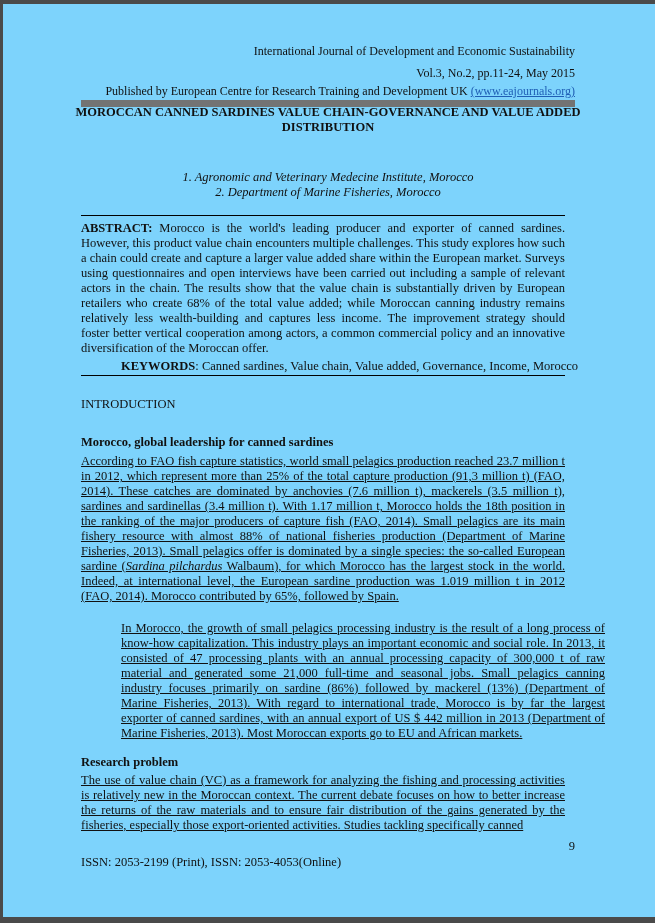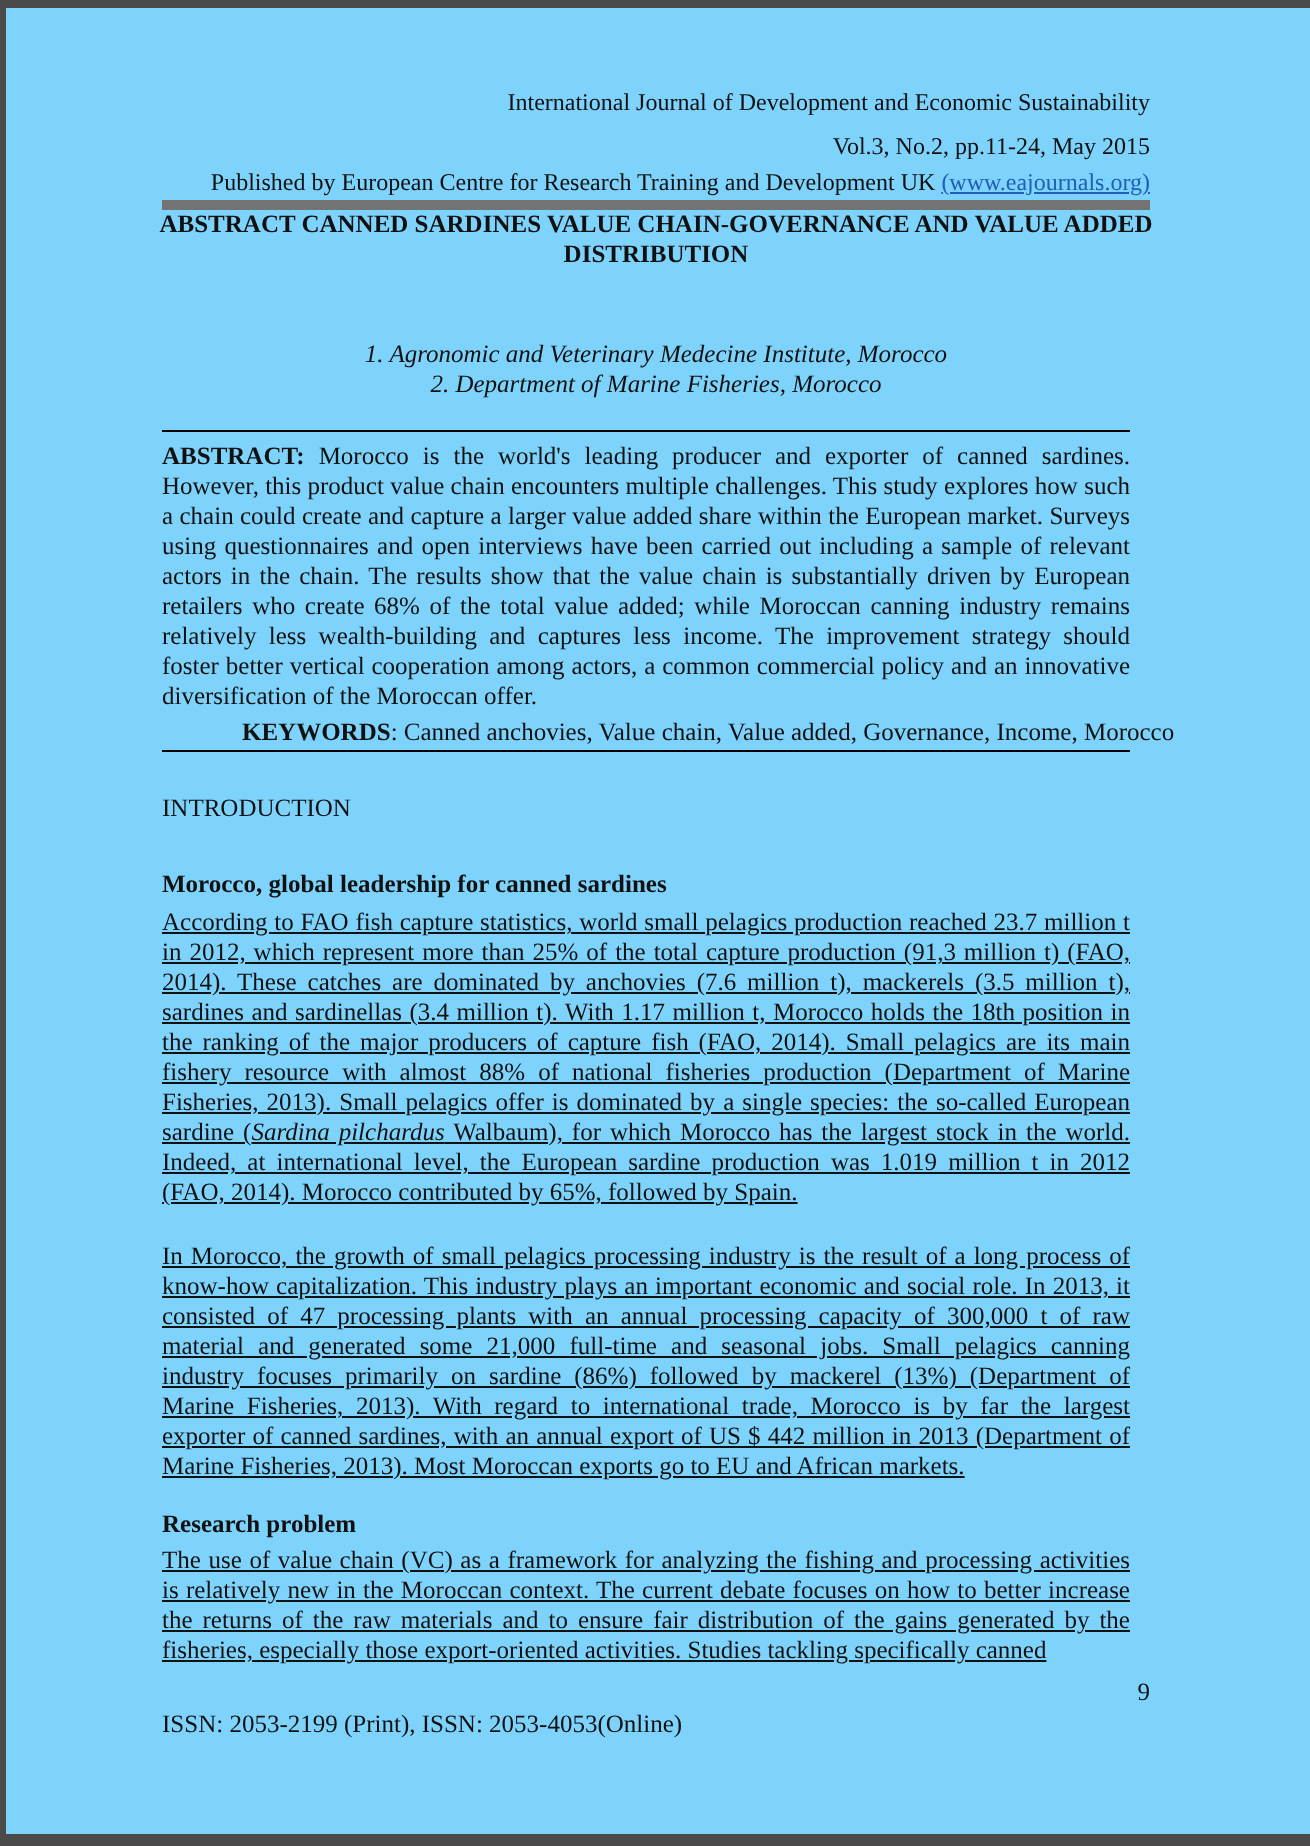--- a/index.html
+++ b/index.html
@@ -11,21 +11,21 @@
     color: #111;
   }
   .page {
     position: absolute; left: 3px; top: 4px; width: 644px; height: 913px;
     background: #7dd3fc;
     padding-left: 12px;
   }
   .hdr { position: absolute; right: 84px; font-size: 12px; text-align: right; white-space: nowrap; }
   .hdr1 { top: 40px; }
   .hdr2 { top: 62px; }
-  .hdr3 { top: 80px; left: 78px; right: 84px; text-align: right; border-bottom: 5px solid #737373; padding-bottom: 1px; }
+  .hdr3 { top: 80px; left: 78px; right: 84px; text-align: right; border-bottom: 7px solid #737373; padding-bottom: 1px; }
   .hdr3 a { color: #1f5fb5; text-decoration: underline; }
   .title {
     position: absolute; top: 101px; left: 70px; width: 510px; text-align: center;
     font-weight: bold; font-size: 12.5px; line-height: 15px;
   }
   .authors { position: absolute; top: 148px; left: 70px; width: 510px; text-align: center; font-weight: bold; font-size: 12.5px; }
   .authors sup { font-size: 8px; }
   .affil { position: absolute; left: 70px; width: 510px; text-align: center; font-style: italic; font-size: 12.5px; }
   .affil1 { top: 166px; }
   .affil2 { top: 181px; }
@@ -41,49 +41,49 @@
   .keywords { position: absolute; top: 355px; left: 78px; width: 484px; font-size: 12.5px; white-space: nowrap; }
   .keywords .lab { font-weight: bold; margin-left: 40px; }
   .h1 { position: absolute; top: 393px; left: 78px; font-weight: normal; font-size: 12.5px; }
   .h2 { position: absolute; left: 78px; font-weight: bold; font-size: 12.5px; }
   .h2a { top: 431px; }
   .h2b { top: 751px; }
   .para {
     position: absolute; left: 78px; width: 484px; font-size: 12.5px; line-height: 15px; text-align: justify; text-decoration: underline;
   }
   .p1 { top: 450px; }
-  .p2 { top: 617px; }
+  .p2 { top: 617px; margin-left: 40px; }
   .p3 { top: 769px; }
   .pagenum { position: absolute; top: 835px; right: 84px; font-size: 12.5px; }
   .issn { position: absolute; top: 851px; left: 78px; font-size: 12.5px; }
 </style>
 </head>
 <body>
 
 <div class="page">
   <div class="hdr hdr1">International Journal of Development and Economic Sustainability</div>
   <div class="hdr hdr2">Vol.3, No.2, pp.11-24, May 2015</div>
   <div class="hdr hdr3">
     <span>Published by European Centre for Research Training and Development UK</span>
     <a>(www.eajournals.org)</a>
   </div>
 
-  <div class="title">ABSTRACT CANNED SARDINES VALUE CHAIN-GOVERNANCE AND VALUE ADDED DISTRIBUTION</div>
+  <div class="title">MOROCCAN CANNED SARDINES VALUE CHAIN-GOVERNANCE AND VALUE ADDED DISTRIBUTION</div>
 
   <div class="affil affil1">1. Agronomic and Veterinary Medecine Institute, Morocco</div>
   <div class="affil affil2">2. Department of Marine Fisheries, Morocco</div>
 
   <div class="rule rule1"></div>
 
   <div class="abstract">
     <span class="lab">ABSTRACT:</span>
     <span class="txt">Morocco is the world's leading producer and exporter of canned sardines. However, this product value chain encounters multiple challenges. This study explores how such a chain could create and capture a larger value added share within the European market. Surveys using questionnaires and open interviews have been carried out including a sample of relevant actors in the chain. The results show that the value chain is substantially driven by European retailers who create 68% of the total value added; while Moroccan canning industry remains relatively less wealth-building and captures less income. The improvement strategy should foster better vertical cooperation among actors, a common commercial policy and an innovative diversification of the Moroccan offer.</span>
   </div>
 
-  <div class="keywords"><span class="lab">KEYWORDS</span><span>: Canned anchovies, Value chain, Value added, Governance, Income, Morocco</span></div>
+  <div class="keywords"><span class="lab">KEYWORDS</span><span>: Canned sardines, Value chain, Value added, Governance, Income, Morocco</span></div>
 
   <div class="rule rule2"></div>
 
   <div class="h1">INTRODUCTION</div>
   <div class="h2 h2a">Morocco, global leadership for canned sardines</div>
 
   <div class="para p1"><span>According to FAO fish capture statistics, world small pelagics production reached 23.7 million t in 2012, which represent more than 25% of the total capture production (91,3 million t) (FAO, 2014). These catches are dominated by anchovies (7.6 million t), mackerels (3.5 million t), sardines and sardinellas (3.4 million t). With 1.17 million t, Morocco holds the 18th position in the ranking of the major producers of capture fish (FAO, 2014). Small pelagics are its main fishery resource with almost 88% of national fisheries production (Department of Marine Fisheries, 2013). Small pelagics offer is dominated by a single species: the so-called European sardine (</span><i>Sardina pilchardus</i><span> Walbaum), for which Morocco has the largest stock in the world. Indeed, at international level, the European sardine production was 1.019 million t in 2012 (FAO, 2014). Morocco contributed by 65%, followed by Spain.</span></div>
 
   <div class="para p2">In Morocco, the growth of small pelagics processing industry is the result of a long process of know-how capitalization. This industry plays an important economic and social role. In 2013, it consisted of 47 processing plants with an annual processing capacity of 300,000 t of raw material and generated some 21,000 full-time and seasonal jobs. Small pelagics canning industry focuses primarily on sardine (86%) followed by mackerel (13%) (Department of Marine Fisheries, 2013). With regard to international trade, Morocco is by far the largest exporter of canned sardines, with an annual export of US $ 442 million in 2013 (Department of Marine Fisheries, 2013). Most Moroccan exports go to EU and African markets.</div>
 

